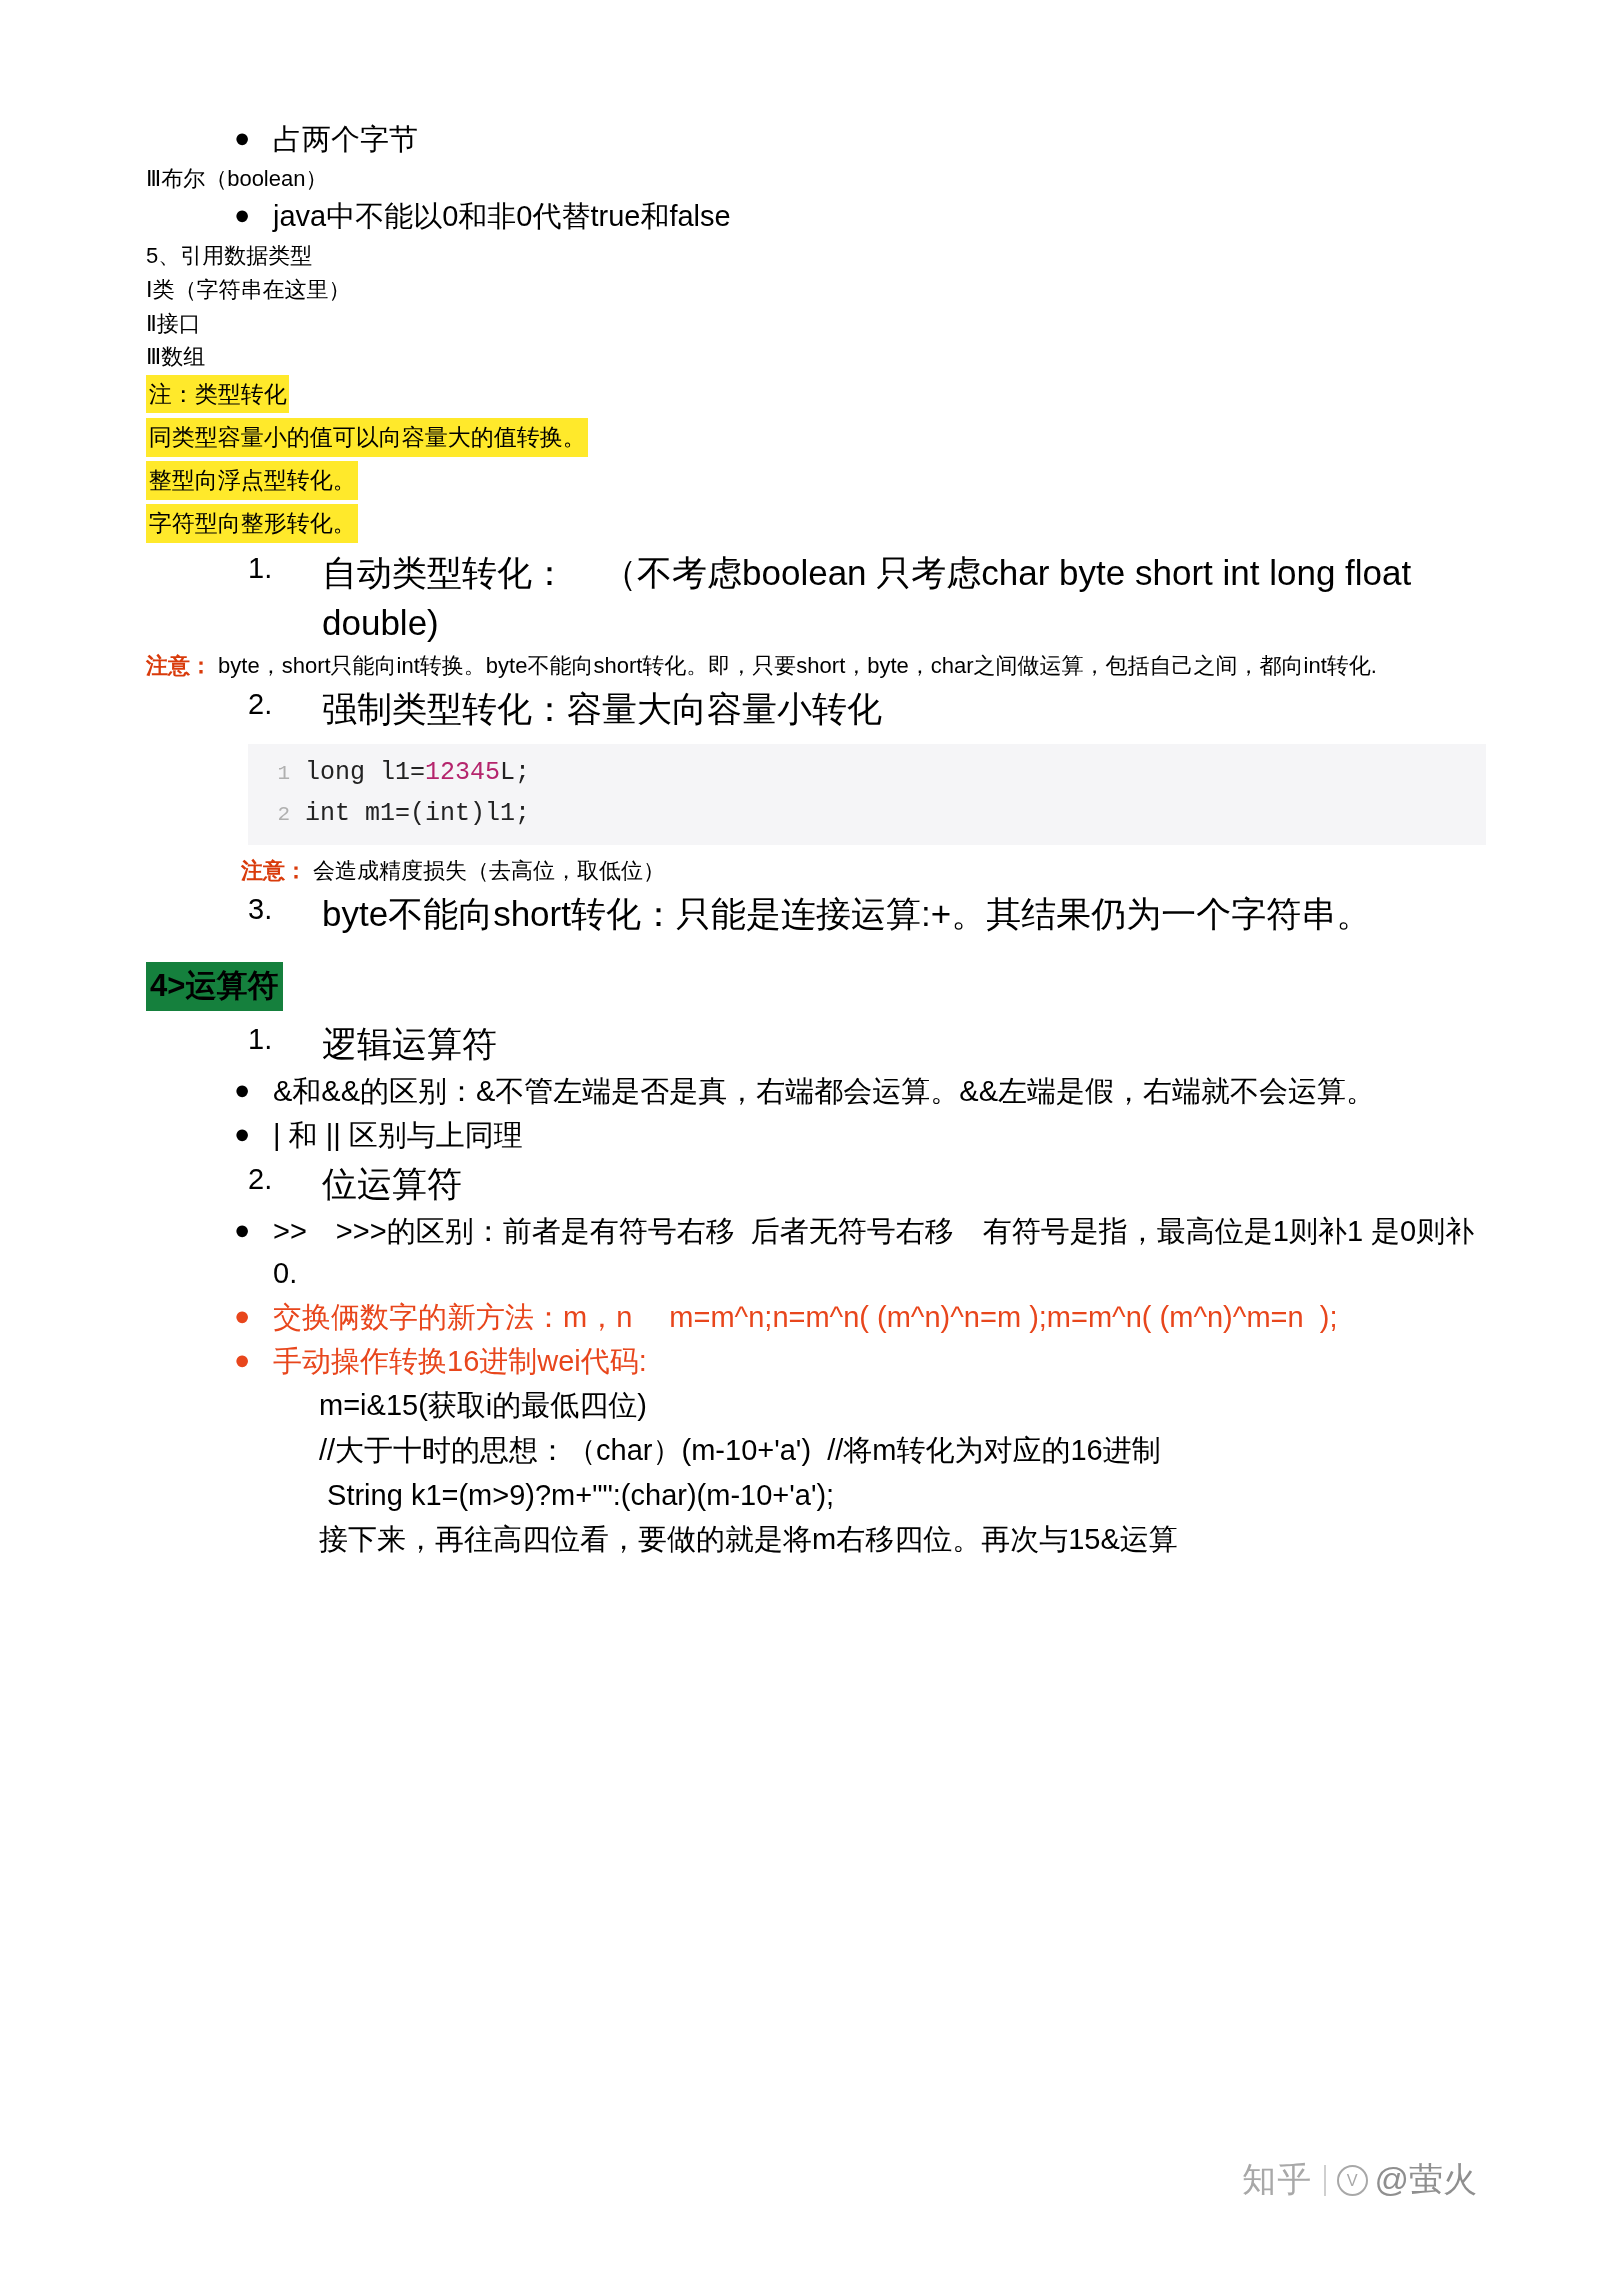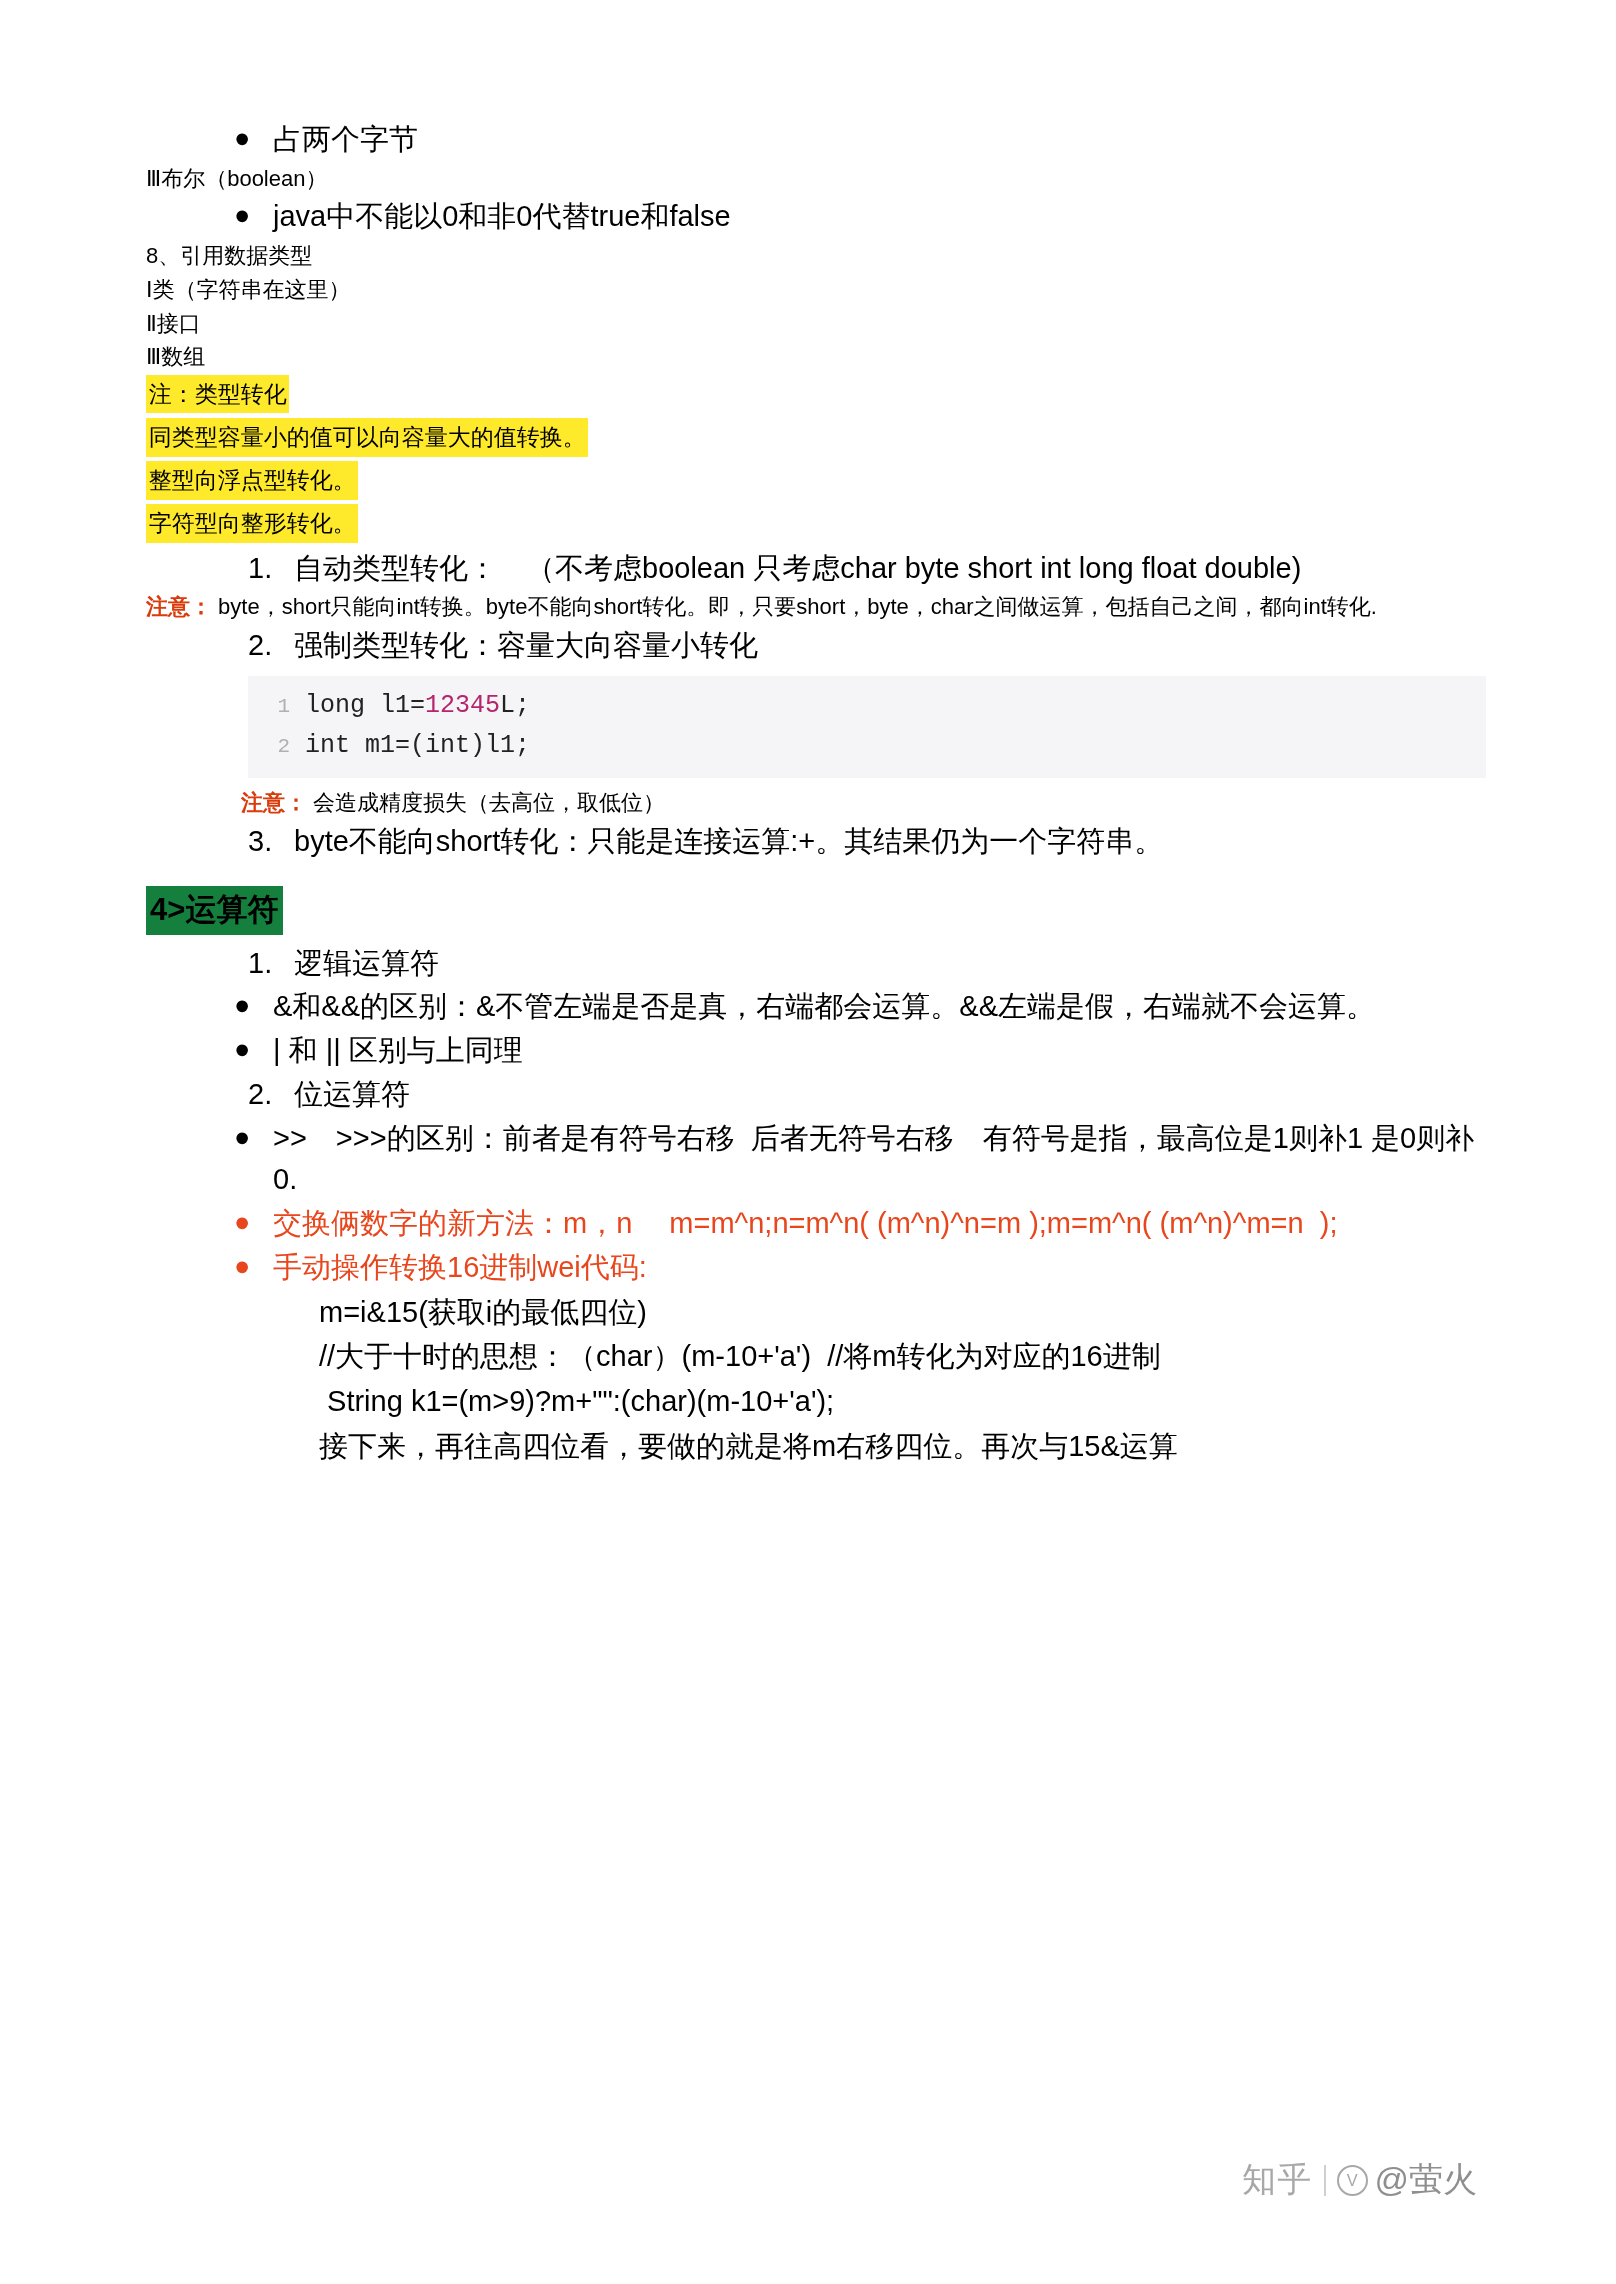--- a/index.html
+++ b/index.html
@@ -55,25 +55,26 @@
     margin: 0 0 2px 0;
     padding-left: 102px;
   }
   .num-row .num {
     width: 46px;
     min-width: 46px;
     font-size: 29px;
     line-height: 1.44;
   }
   .num-row .ntext {
-    font-size: 29px;
+    font-size: 35px;
     line-height: 1.44;
     flex: 1;
     white-space: pre-wrap;
     word-break: break-word;
+    margin-left: 28px;
   }
   .hl-block {
     margin: 0 0 4.7px 0;
   }
   .hl-block span {
     background: #ffe92b;
     font-size: 23px;
     line-height: 1.5;
     padding: 2px 2.7px;
     display: inline-block;
@@ -173,21 +174,21 @@
   <div id="content">
       <div class="bullet-row">
         <span class="dot">●</span>
         <span class="btext">占两个字节</span>
       </div>
       <div class="line">Ⅲ布尔（boolean）</div>
       <div class="bullet-row">
         <span class="dot">●</span>
         <span class="btext">java中不能以0和非0代替true和false</span>
       </div>
-      <div class="line">8、引用数据类型</div>
+      <div class="line">5、引用数据类型</div>
       <div class="line">Ⅰ类（字符串在这里）</div>
       <div class="line">Ⅱ接口</div>
       <div class="line">Ⅲ数组</div>
       <div class="hl-block"><span>注：类型转化</span></div>
       <div class="hl-block"><span>同类型容量小的值可以向容量大的值转换。</span></div>
       <div class="hl-block"><span>整型向浮点型转化。</span></div>
       <div class="hl-block"><span>字符型向整形转化。</span></div>
       <div class="num-row">
         <span class="num">1.</span>
         <span class="ntext">自动类型转化：　（不考虑boolean 只考虑char byte short int long float double)</span>

